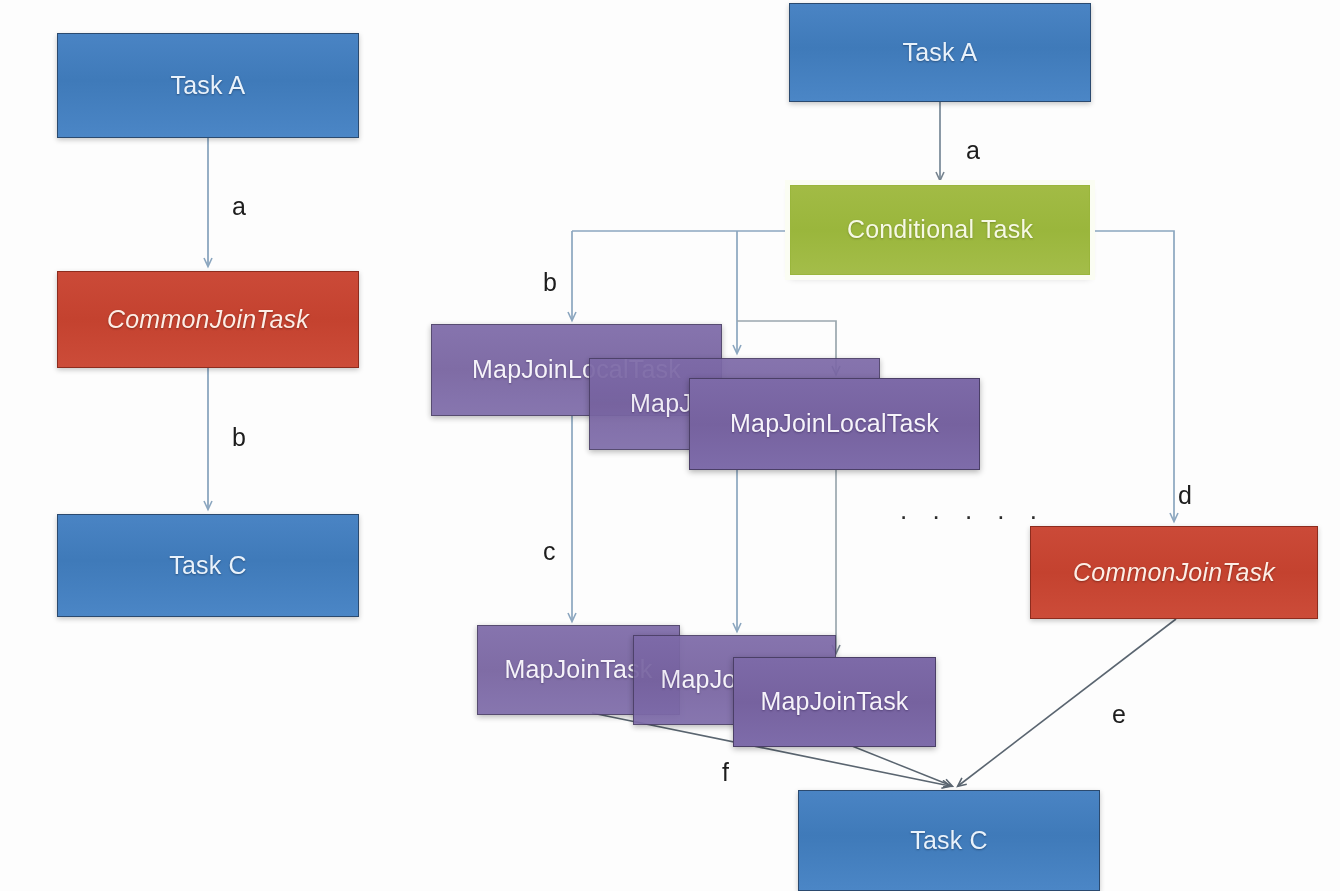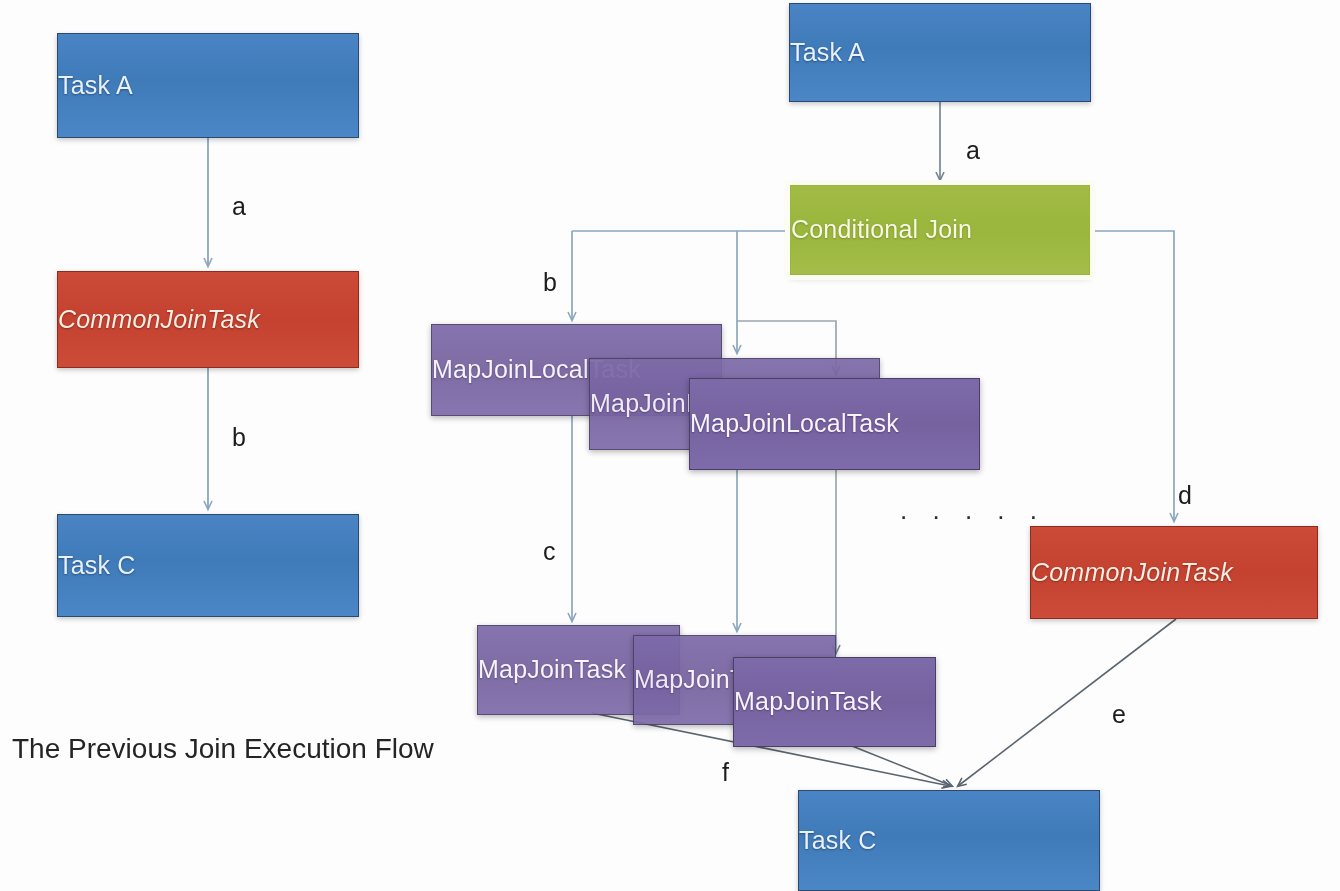--- a/index.html
+++ b/index.html
@@ -22,21 +22,21 @@
     left: 0; top: 0;
     width: 1340px;
     height: 891px;
   }
   .node {
     position: absolute;
     display: flex;
     align-items: center;
     justify-content: center;
     box-sizing: border-box;
-    text-align: left;
+    text-align: center;
     letter-spacing: 0.2px;
   }
   .node-label {
     display: block;
     width: 100%;
     line-height: 1.1;
   }
   .blue {
     background: linear-gradient(180deg, #4a84c4 0%, #3f7ab9 45%, #4b86c6 100%);
     border: 1.5px solid #2b4a6f;
@@ -161,28 +161,27 @@
     <span class="node-label">CommonJoinTask</span>
   </div>
 
   <div class="node blue" style="left:57px; top:514px; width:302px; height:103px;">
     <span class="node-label">Task C</span>
   </div>
 
   <div class="edge-label" style="left:232px; top:192px;">a</div>
   <div class="edge-label" style="left:232px; top:423px;">b</div>
 
-  <div class="caption" style="left:12px; top:733px;">The Previous Join Execution Flow</div>
 
   <div class="node blue" style="left:789px; top:3px; width:302px; height:99px;">
     <span class="node-label">Task A</span>
   </div>
 
   <div class="node green" style="left:790px; top:185px; width:300px; height:90px;">
-    <span class="node-label">Conditional Join</span>
+    <span class="node-label">Conditional Task</span>
   </div>
 
   <div class="node purple faded" style="left:431px; top:324px; width:291px; height:92px; z-index:3;">
     <span class="node-label">MapJoinLocalTask</span>
   </div>
   <div class="node purple faded" style="left:589px; top:358px; width:291px; height:92px; z-index:4;">
     <span class="node-label">MapJoinLocalTask</span>
   </div>
   <div class="node purple" style="left:689px; top:378px; width:291px; height:92px; z-index:5;">
     <span class="node-label">MapJoinLocalTask</span>

